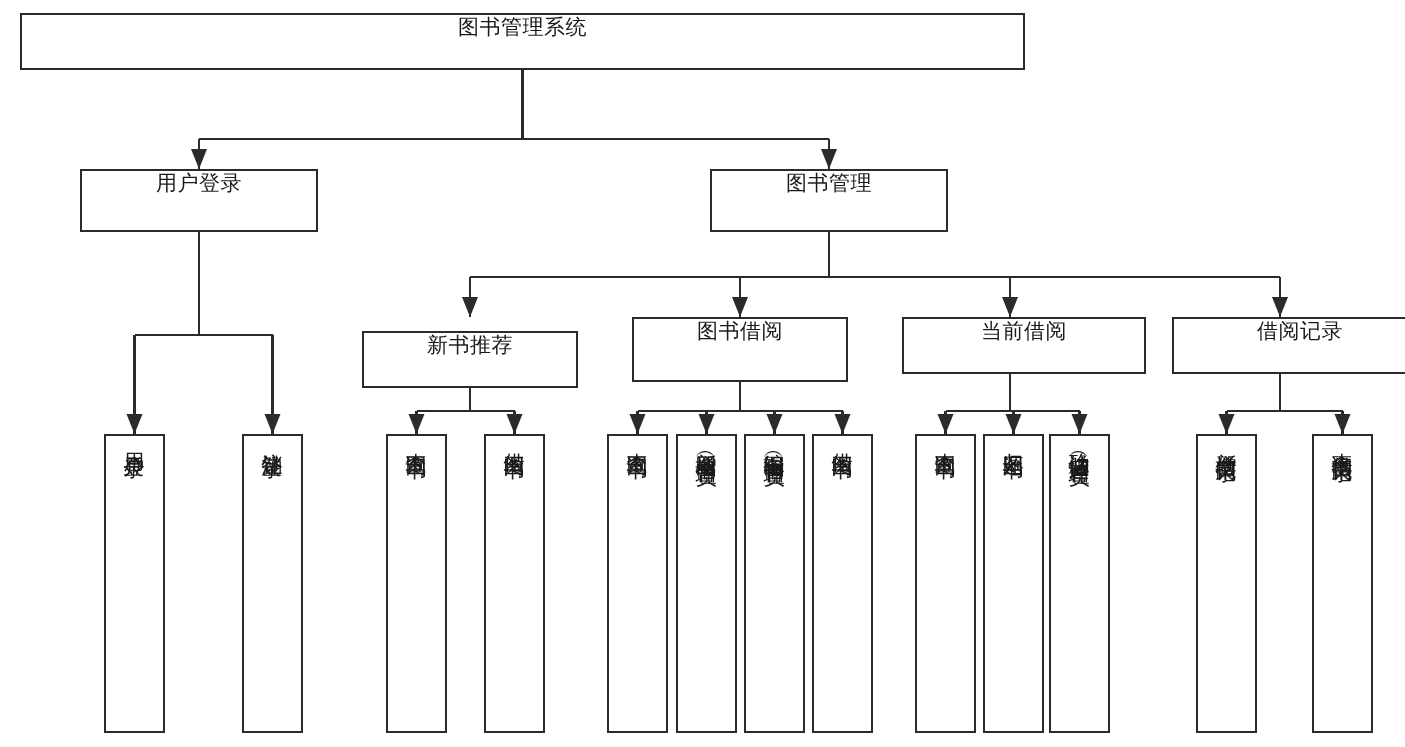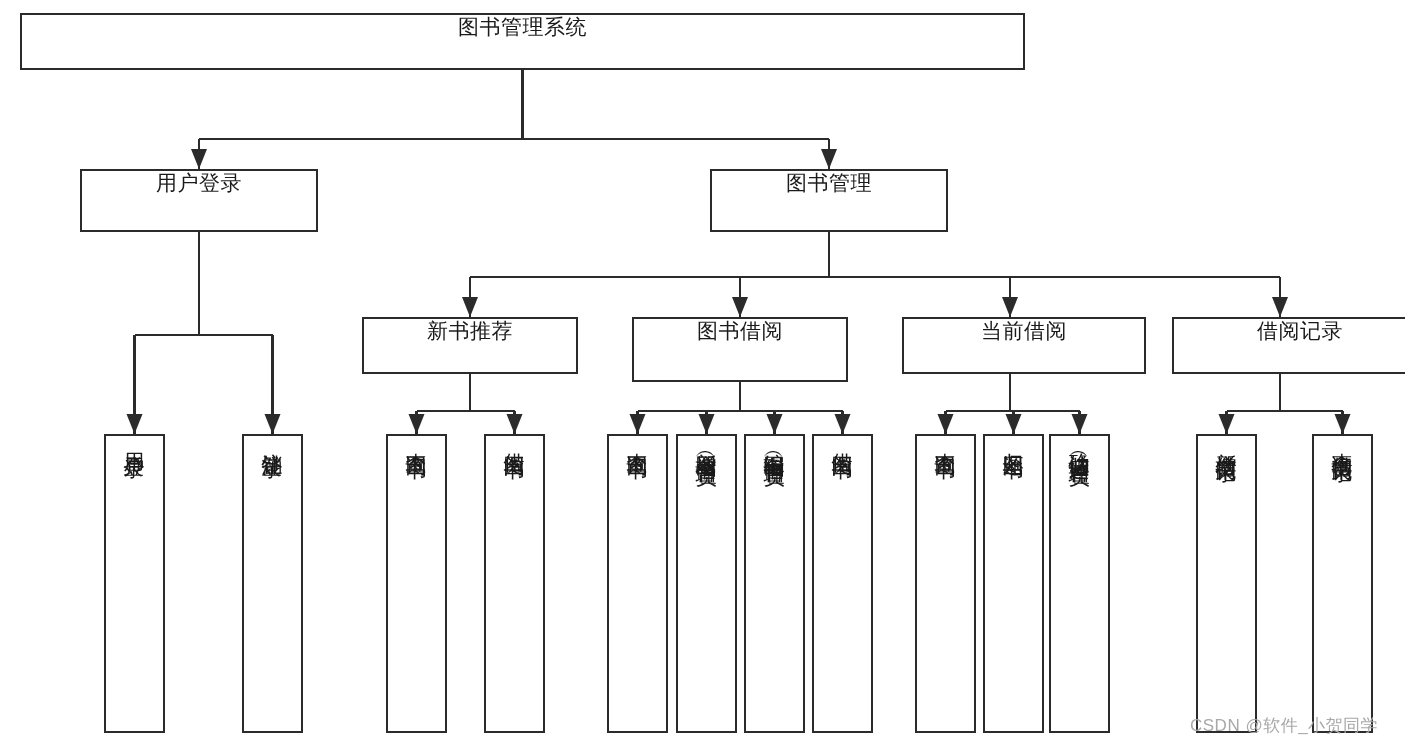--- a/index.html
+++ b/index.html
@@ -124,21 +124,21 @@
   <div id="node-layer">
       <div class="node horizontal" style="left: 20px; top: 13px; width: 1005px; height: 57px; border-color: rgb(43, 43, 43); background: rgb(255, 255, 255); color: rgb(26, 26, 26);">
         <div class="node-label">图书管理系统</div>
       </div>
       <div class="node horizontal" style="left: 80px; top: 169px; width: 238px; height: 63px; border-color: rgb(43, 43, 43); background: rgb(255, 255, 255); color: rgb(26, 26, 26);">
         <div class="node-label">用户登录</div>
       </div>
       <div class="node horizontal" style="left: 710px; top: 169px; width: 238px; height: 63px; border-color: rgb(43, 43, 43); background: rgb(255, 255, 255); color: rgb(26, 26, 26);">
         <div class="node-label">图书管理</div>
       </div>
-      <div class="node horizontal" style="left: 362px; top: 317px; width: 216px; height: 57px; border-color: rgb(43, 43, 43); background: rgb(255, 255, 255); color: rgb(26, 26, 26);">
+      <div class="node horizontal" style="left: 362px; top: 331px; width: 216px; height: 57px; border-color: rgb(43, 43, 43); background: rgb(255, 255, 255); color: rgb(26, 26, 26);">
         <div class="node-label">新书推荐</div>
       </div>
       <div class="node horizontal" style="left: 632px; top: 317px; width: 216px; height: 65px; border-color: rgb(43, 43, 43); background: rgb(255, 255, 255); color: rgb(26, 26, 26);">
         <div class="node-label">图书借阅</div>
       </div>
       <div class="node horizontal" style="left: 902px; top: 317px; width: 244px; height: 57px; border-color: rgb(43, 43, 43); background: rgb(255, 255, 255); color: rgb(26, 26, 26);">
         <div class="node-label">当前借阅</div>
       </div>
       <div class="node horizontal" style="left: 1172px; top: 317px; width: 256px; height: 57px; border-color: rgb(43, 43, 43); background: rgb(255, 255, 255); color: rgb(26, 26, 26);">
         <div class="node-label">借阅记录</div>
@@ -176,14 +176,13 @@
       <div class="node vertical" style="left: 1049px; top: 434px; width: 61px; height: 299px; border-color: rgb(43, 43, 43); background: rgb(255, 255, 255); color: rgb(26, 26, 26);">
         <div class="node-label">确认归还（管理员）</div>
       </div>
       <div class="node vertical" style="left: 1196px; top: 434px; width: 61px; height: 299px; border-color: rgb(43, 43, 43); background: rgb(255, 255, 255); color: rgb(26, 26, 26);">
         <div class="node-label">新增借阅记录</div>
       </div>
       <div class="node vertical" style="left: 1312px; top: 434px; width: 61px; height: 299px; border-color: rgb(43, 43, 43); background: rgb(255, 255, 255); color: rgb(26, 26, 26);">
         <div class="node-label">查询借阅记录</div>
       </div>
     </div>
-  <div class="watermark">CSDN @软件_小贺同学</div>
 </div>
 
 </body></html>

